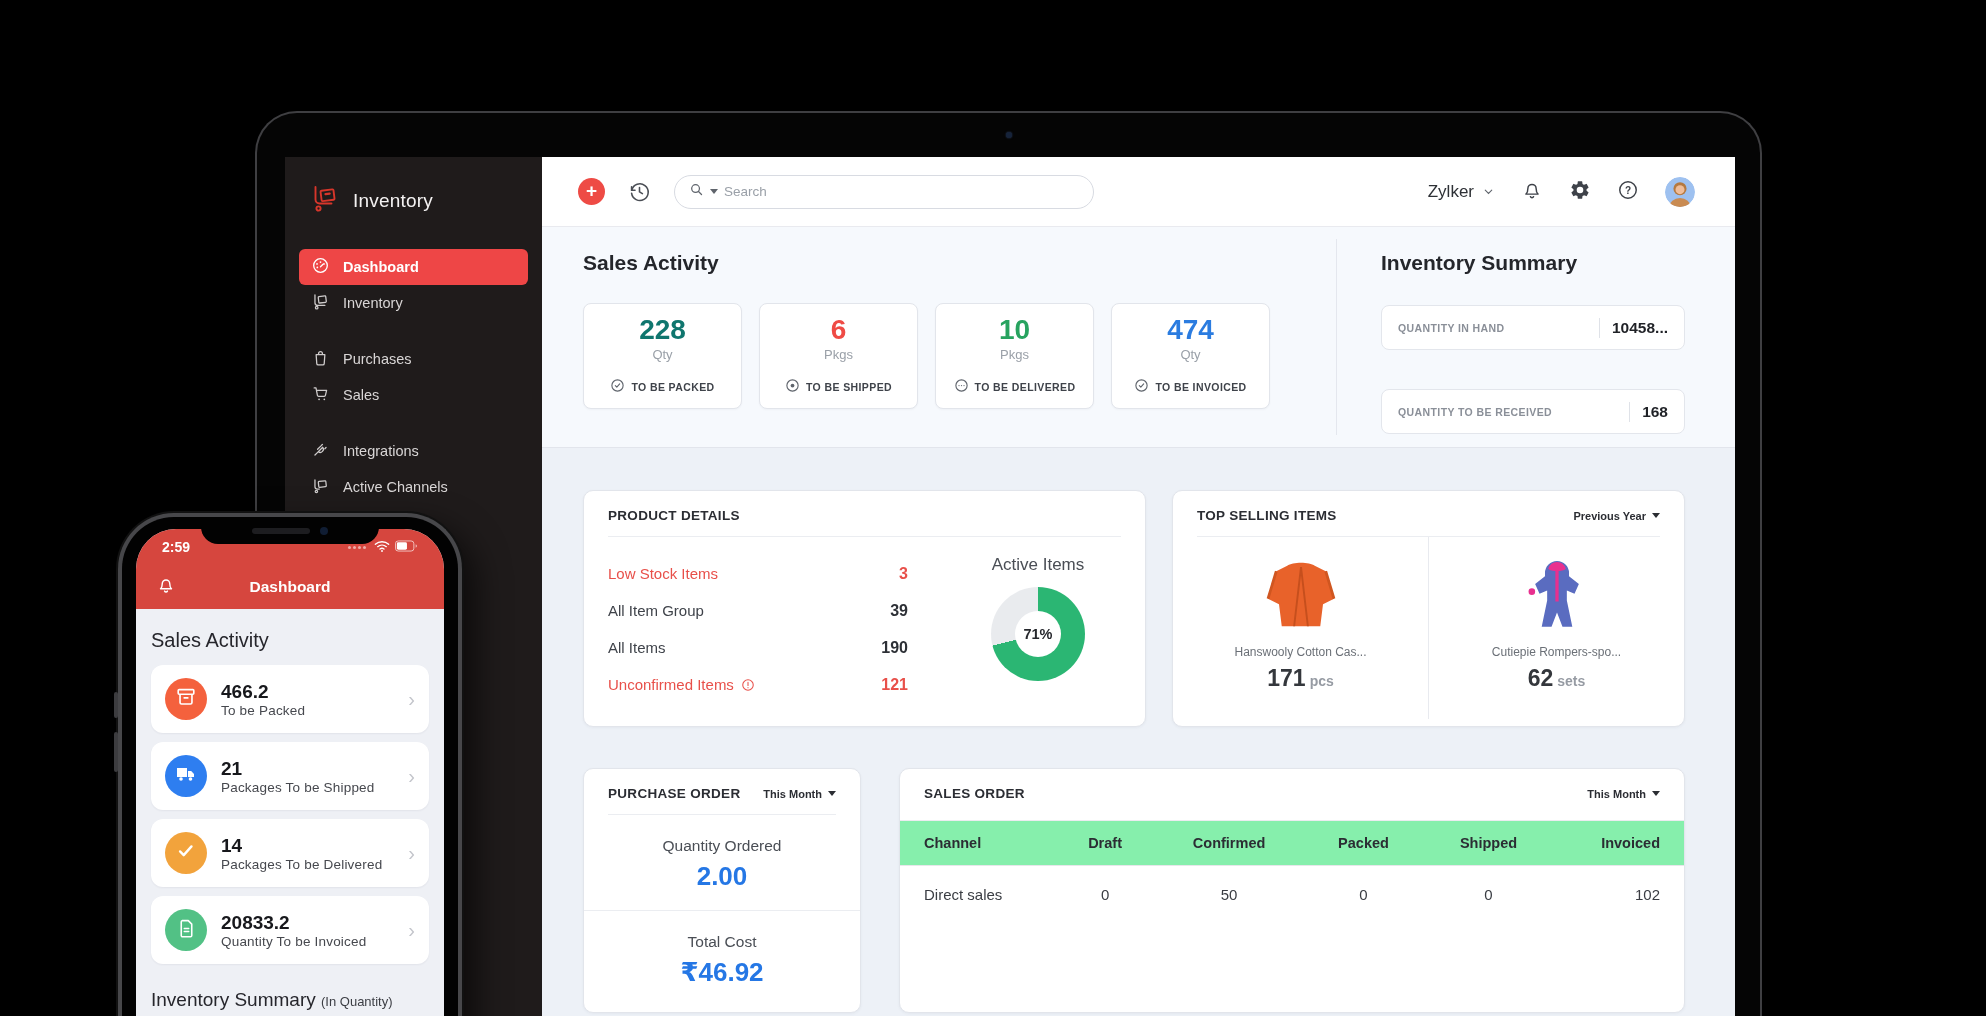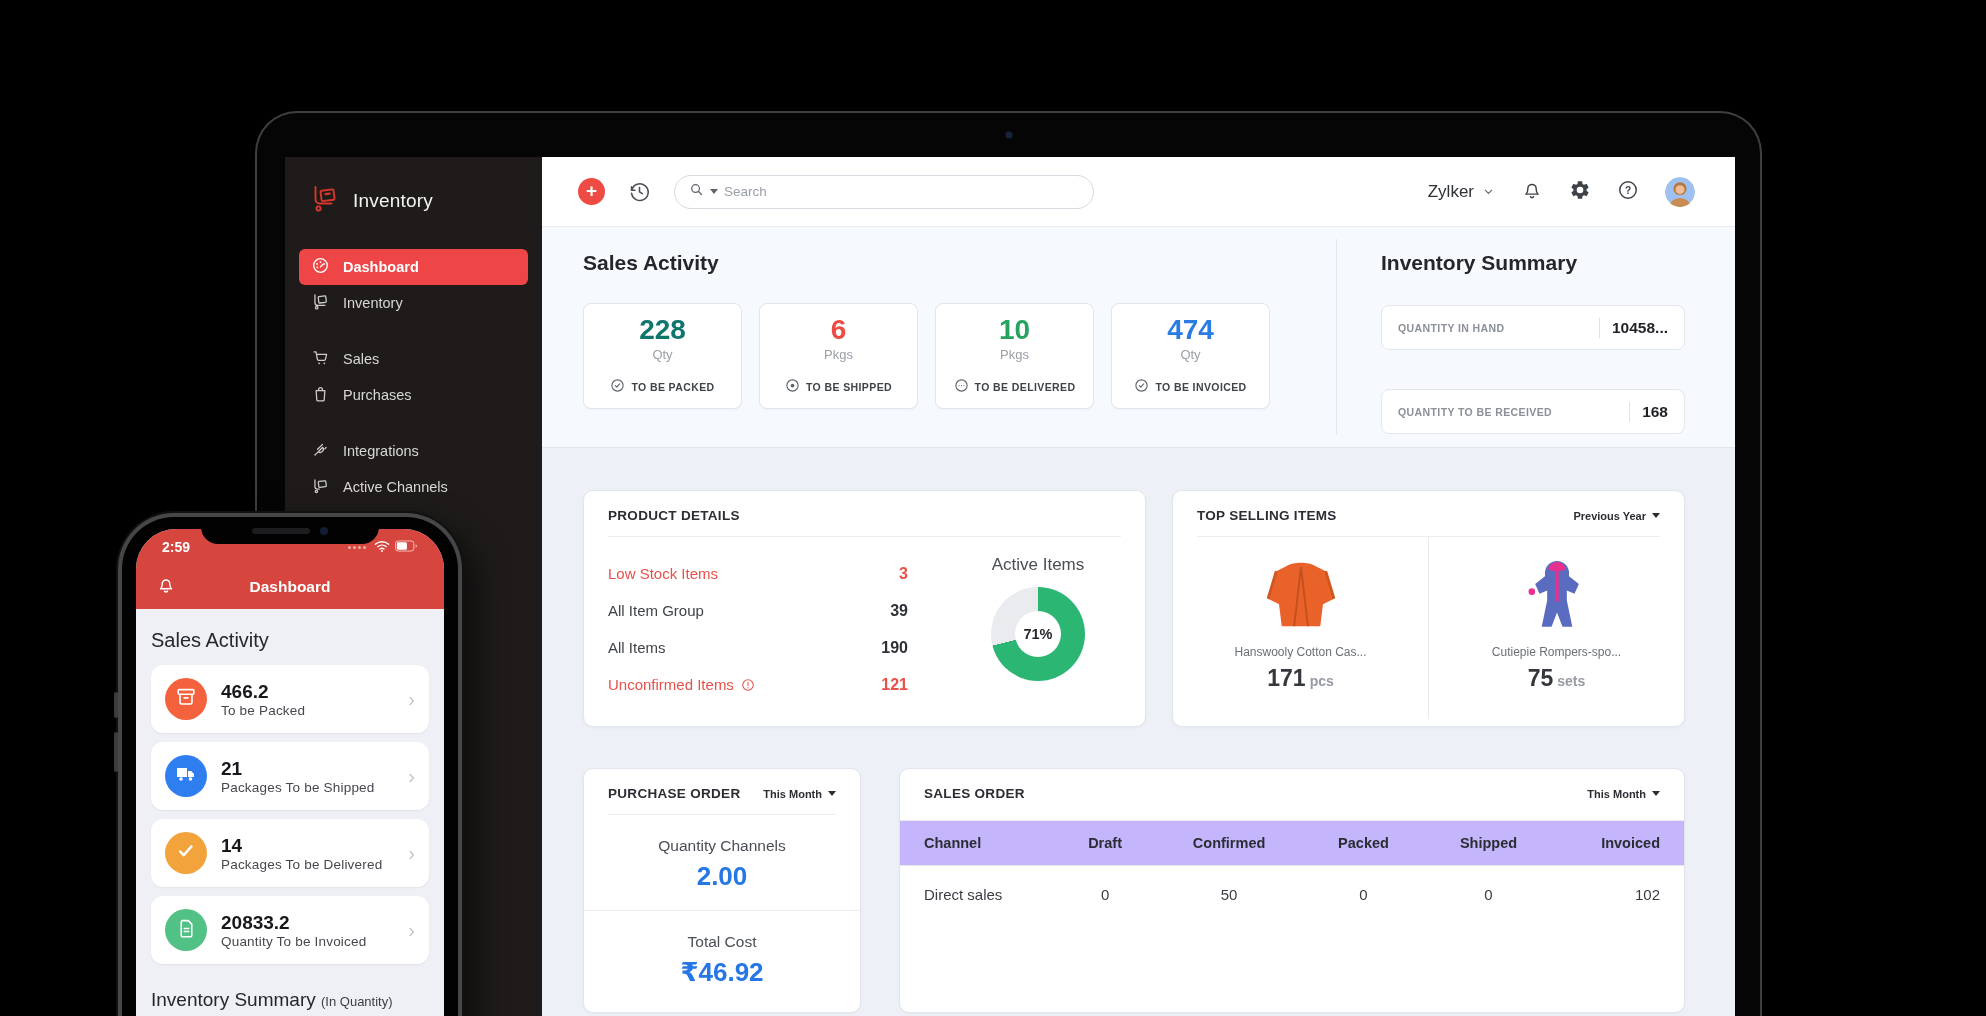--- a/index.html
+++ b/index.html
@@ -94,21 +94,21 @@
   .ts-qty span { font-size:14px; font-weight:bold; color:#969ba3; margin-left:4px; }
 
   
   .po-block { text-align:center; padding:22px 0 18px; }
   .po-label { font-size:15.5px; color:#4a4e55; }
   .po-val { margin-top:6px; font-size:26px; font-weight:bold; color:#2577e5; }
   .po-sep { height:1px; background:#ebedf1; }
 
   
   .so-table { width:100%; border-collapse:collapse; margin-top:6px; }
-  .so-table th { background:#c4b5fd; font-size:14.5px; font-weight:600; color:#2b2d33; height:45px;
+  .so-table th { background:#86efac; font-size:14.5px; font-weight:600; color:#2b2d33; height:45px;
                  border-top:1px solid #ececf0; border-bottom:1px solid #e7e7ea; padding:0 24px; }
   .so-table td { font-size:15px; color:#3a3d43; height:58px; padding:0 24px; }
   .al { text-align:left; } .ac { text-align:center; } .ar { text-align:right; }
 
   
   .phone { position:absolute; left:118px; top:513px; width:344px; height:560px; background:#020202;
            border:4px solid #47474a; border-bottom:none; border-radius:56px 56px 0 0;
            box-shadow:0 0 0 2px #111, 12px 14px 34px rgba(0,0,0,.65); z-index:5; }
   .p-nub { position:absolute; left:-8px; width:4px; border-radius:2px; background:#3c3c3f; }
   .phone-screen { position:absolute; left:14px; right:14px; top:12px; bottom:0; background:#eef0f5;
@@ -173,36 +173,36 @@
                 <path d="M5 3.5v10a3.5 3.5 0 0 0 3.5 3.5h9"></path>
                 <circle cx="7.2" cy="19.8" r="1.6"></circle>
                 <rect x="9.5" y="5.5" width="9.5" height="8" rx="1" transform="rotate(-7 14 9.5)"></rect>
               </svg>
             </span>
             <span>Inventory</span>
           </div>
           <div class="nav-gap"></div>
           <div class="nav-item">
             <span>
+              <svg width="19" height="19" viewBox="0 0 24 24" fill="none" stroke="#cfcccc" stroke-width="1.6" stroke-linejoin="round">
+                <path d="M6.5 8.5h11l-.8 11.2a1.8 1.8 0 0 1-1.8 1.7H9.1a1.8 1.8 0 0 1-1.8-1.7L6.5 8.5z"></path>
+                <path d="M9.6 8.5V7a2.4 2.4 0 0 1 4.8 0v1.5"></path>
+              </svg>
+            </span>
+            <span>Purchases</span>
+          </div>
+          <div class="nav-item">
+            <span>
               <svg width="19" height="19" viewBox="0 0 24 24" fill="none" stroke="#cfcccc" stroke-width="1.6" stroke-linecap="round" stroke-linejoin="round">
                 <path d="M4 5h2.3l1.8 9.3a1.5 1.5 0 0 0 1.5 1.2h7.1a1.5 1.5 0 0 0 1.5-1.2L19.7 8H7"></path>
                 <circle cx="10.2" cy="19.3" r="1.1" fill="#cfcccc" stroke="none"></circle>
                 <circle cx="16.8" cy="19.3" r="1.1" fill="#cfcccc" stroke="none"></circle>
               </svg>
             </span>
             <span>Sales</span>
-          </div>
-          <div class="nav-item">
-            <span>
-              <svg width="19" height="19" viewBox="0 0 24 24" fill="none" stroke="#cfcccc" stroke-width="1.6" stroke-linejoin="round">
-                <path d="M6.5 8.5h11l-.8 11.2a1.8 1.8 0 0 1-1.8 1.7H9.1a1.8 1.8 0 0 1-1.8-1.7L6.5 8.5z"></path>
-                <path d="M9.6 8.5V7a2.4 2.4 0 0 1 4.8 0v1.5"></path>
-              </svg>
-            </span>
-            <span>Purchases</span>
           </div>
           <div class="nav-gap"></div>
           <div class="nav-item">
             <span>
               <svg width="19" height="19" viewBox="0 0 24 24" fill="none" stroke="#cfcccc" stroke-width="1.6" stroke-linecap="round" stroke-linejoin="round">
                 <path d="M9.2 14.8a4 4 0 0 0 5.6-5.6l-5.6 5.6z"></path>
                 <path d="M8.3 11.7l4-4M5 19l3.4-3.4M14.5 5.5L13 7M19 9.5l-1.5 1.5"></path>
               </svg>
             </span>
             <span>Integrations</span>
@@ -415,36 +415,36 @@
               <div class="ts-col">
                 <div class="ts-img">
                   <svg width="70" height="80" viewBox="0 0 64 72">
                     <path d="M32 4a11 11 0 0 1 11 11v3l9 7-4 9-7-3v9l5 24h-9l-5-13-5 13h-9l5-24v-9l-7 3-4-9 9-7v-3A11 11 0 0 1 32 4z" fill="#5a6cc0"></path>
                     <path d="M32 5a9 9 0 0 1 8 6c-2 3-14 3-16 0a9 9 0 0 1 8-6z" fill="#e8308f"></path>
                     <path d="M32 11v30" stroke="#e8308f" stroke-width="3"></path>
                     <circle cx="9" cy="32" r="3" fill="#e8308f"></circle>
                   </svg>
                 </div>
                 <div class="ts-name">Cutiepie Rompers-spo...</div>
-                <div class="ts-qty"><b>75</b><span>sets</span></div>
+                <div class="ts-qty"><b>62</b><span>sets</span></div>
               </div>
             </div>
           </div>
 
           <div class="card" style="left:41px; top:320px; width:278px; height:245px;">
             <div class="card-head">
               <span class="card-title">PURCHASE ORDER</span>
               <span class="filter">
                 <span>This Month</span>
                   <span class="tri"></span>
               </span>
             </div>
             <div class="card-div"></div>
             <div class="po-block">
-              <div class="po-label">Quantity Channels</div>
+              <div class="po-label">Quantity Ordered</div>
               <div class="po-val">2.00</div>
             </div>
             <div class="po-sep"></div>
             <div class="po-block">
               <div class="po-label">Total Cost</div>
               <div class="po-val">₹46.92</div>
             </div>
           </div>
 
           <div class="card" style="left:357px; top:320px; width:786px; height:245px;">

